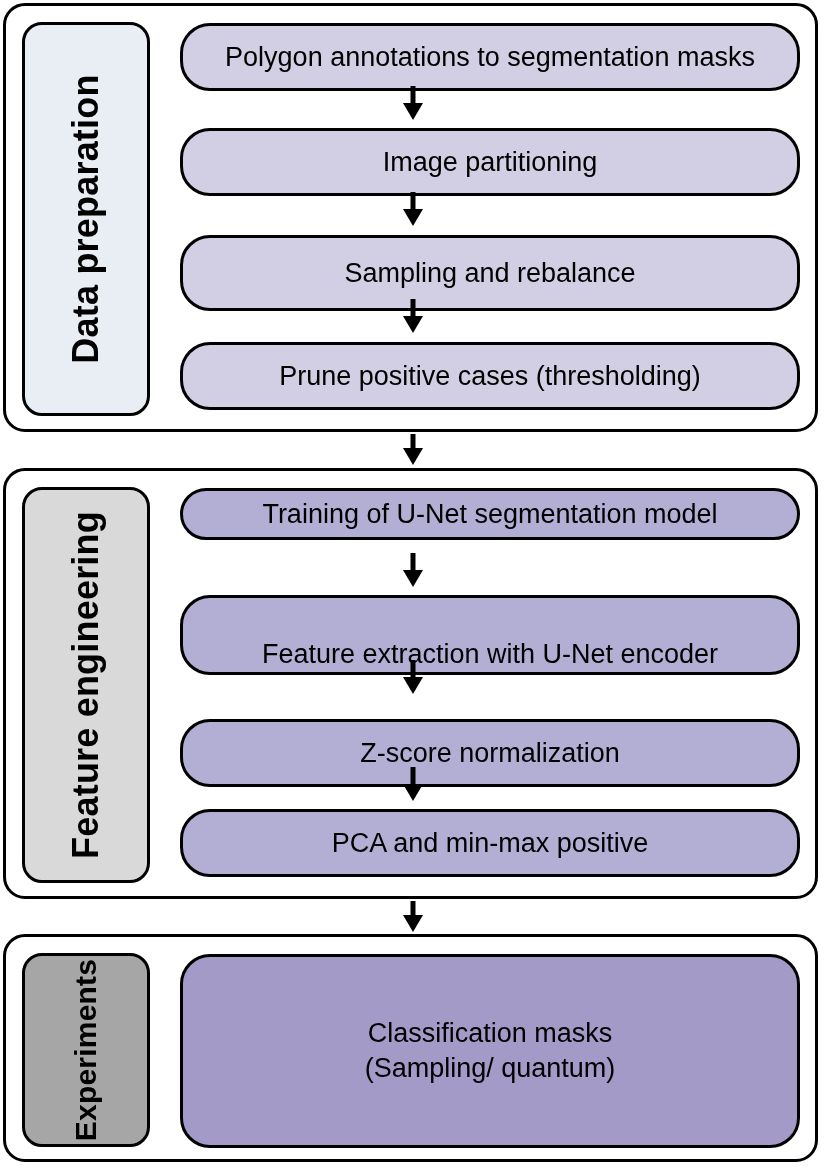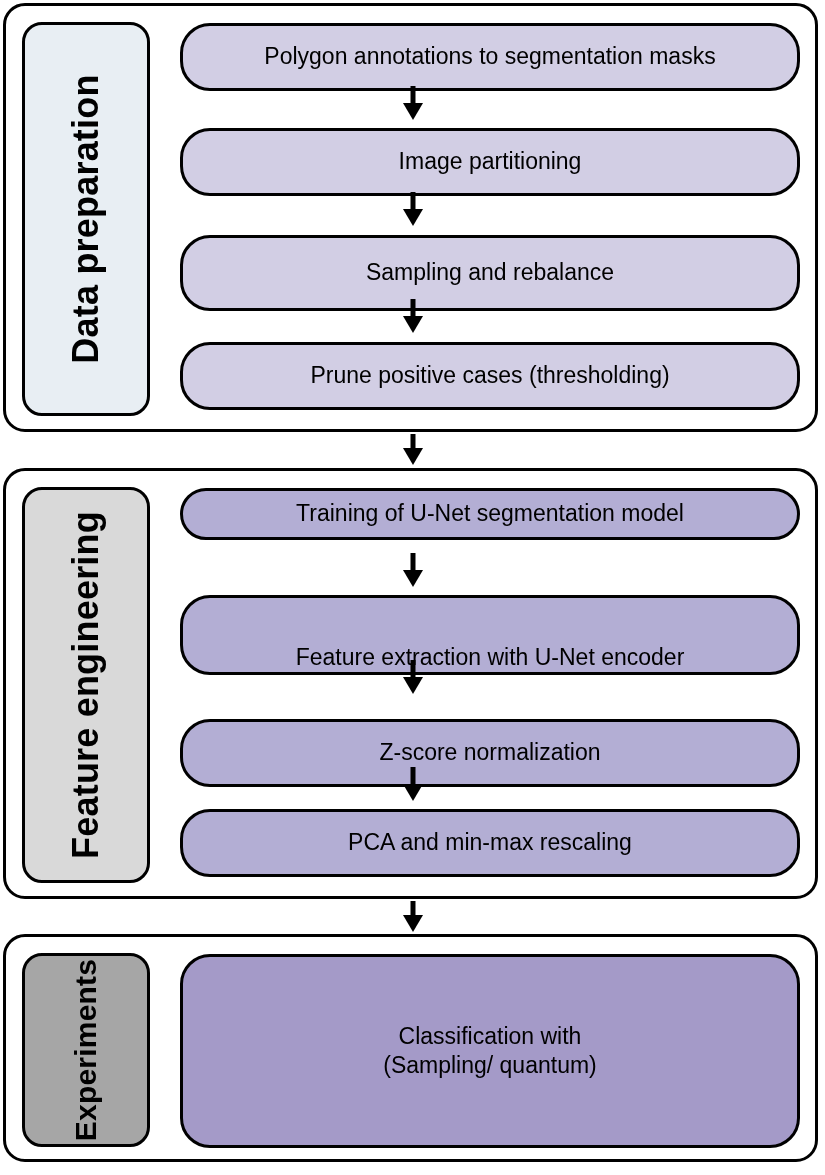--- a/index.html
+++ b/index.html
@@ -63,21 +63,21 @@
     position: absolute;
     left: 177px;
     width: 620px;
     box-sizing: border-box;
     border: 3px solid #000000;
     border-radius: 30px;
     display: flex;
     align-items: center;
     justify-content: center;
     text-align: center;
-    font-size: 23px;
+    font-size: 27px;
     line-height: 1.28;
   }
   .step.tone-prep { background: #d2cee4; }
   .step.tone-feat { background: #b3aed4; }
   .step.tone-exp  { background: #a49ac8; }
 
   
   .arrow {
     position: absolute;
     left: 0;
@@ -154,21 +154,21 @@
 
     <div class="step tone-feat" style="top:124px; left:174px; height:80px;align-items:flex-end;">
       <span>Feature extraction with U-Net encoder</span>
     </div>
 
     <div class="step tone-feat" style="top:248px; left:174px; height:68px;">
       <span>Z-score normalization</span>
     </div>
 
     <div class="step tone-feat" style="top:338px; left:174px; height:68px;">
-      <span>PCA and min-max rescaling</span>
+      <span>PCA and min-max positive</span>
     </div>
   </div>
 
   <div class="arrow" style="top:553px;">
     <svg width="30" height="35" viewBox="0 0 30 35">
       <path d="M15 0 L15 20" stroke="#000" stroke-width="5" fill="none"></path>
       <path d="M5 17 L25 17 L15 34 Z" fill="#000"></path>
     </svg>
   </div>
   <div class="arrow" style="top:660px;">
@@ -191,18 +191,18 @@
     </svg>
   </div>
 
   <div class="group" style="top:934px; height:228px;">
 
     <div class="sidebar exp" style="top:16px; left:16px; height:194px;">
       <span class="sidebar-label">Experiments</span>
     </div>
 
     <div class="step tone-exp" style="top:17px; left:174px; height:194px; flex-direction:column;">
-      <span>Classification with</span>
+      <span>Classification masks</span>
       <span>(Sampling/ quantum)</span>
     </div>
   </div>
 
 </div>
 
 </body></html>

